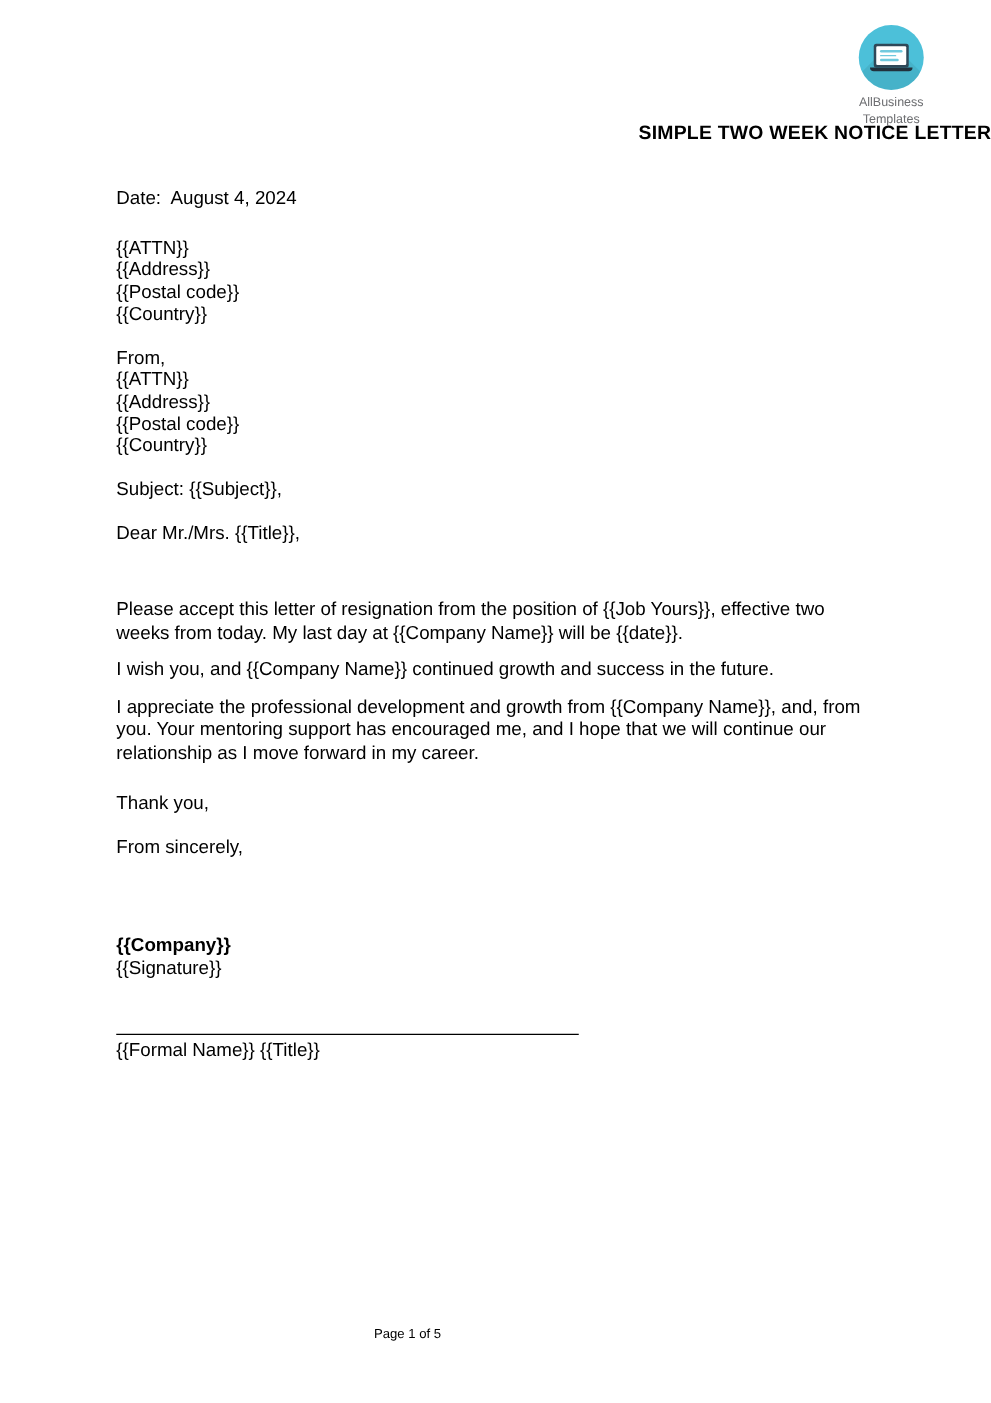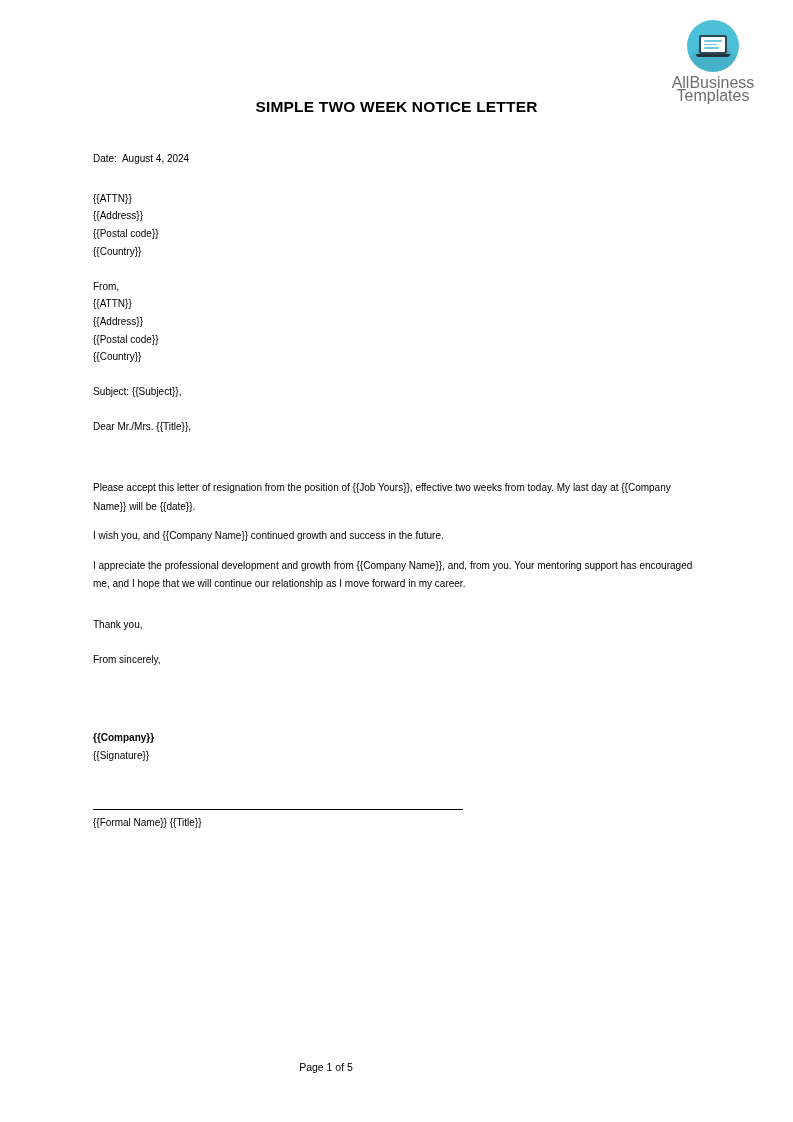--- a/index.html
+++ b/index.html
@@ -85,45 +85,45 @@
   .laptop-line.l3 { width: 86%; }
   .laptop-base {
     width: 34px;
     height: 3px;
     background: #22313c;
     border-radius: 0 0 3px 3px;
     margin-top: 0px;
   }
   .logo-text {
     margin-top: 4px;
-    font-size: 16px;
+    font-size: 10px;
     line-height: 13px;
     color: #6d6e71;
     font-family: "Liberation Sans", sans-serif;
   }
 
   
   .doc-title {
     position: absolute;
     top: 98px;
     left: 0;
     width: 793px;
-    text-align: center;
+    text-align: right;
     font-size: 15.5px;
     font-weight: bold;
     letter-spacing: 0.2px;
     color: #000;
   }
 
   .content {
     position: absolute;
     left: 93px;
     top: 150px;
     width: 600px;
-    font-size: 10px;
+    font-size: 15px;
     line-height: 17.7px;
   }
 
   .line { white-space: pre; }
   .spacer-sm { height: 17px; }
   .spacer-md { height: 22px; }
   .spacer-xl { height: 44px; }
 
   .para {
     margin: 0;

